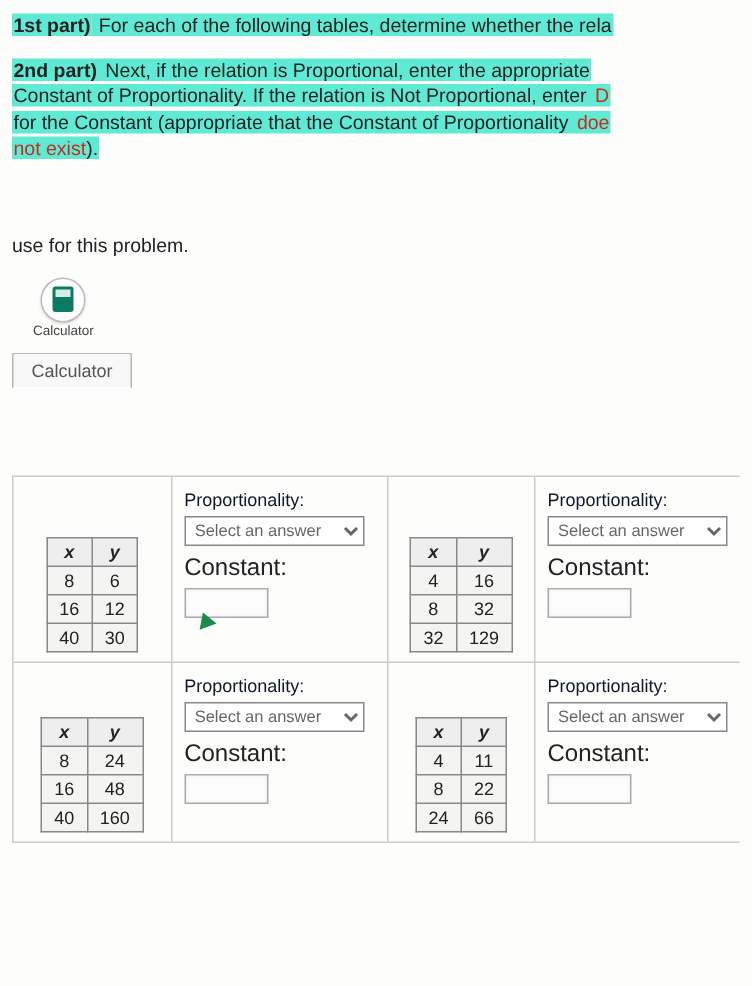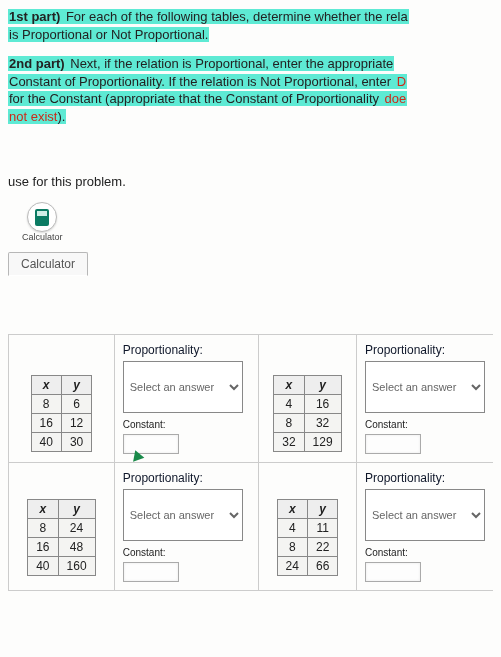--- a/index.html
+++ b/index.html
@@ -68,23 +68,23 @@
   .tbl { border-collapse: collapse; margin: 0 auto; font-size:12px; }
   .tbl th, .tbl td {
     border: 1px solid #888; padding: 2px 8px; text-align: center;
     background: #f4f4f2;
   }
   .tbl th { font-style: italic; font-weight: bold; background:#eee; }
 
   .label { font-size: 12px; color:#0f172a; margin-bottom: 4px; }
   select.answer {
     width: 120px; font-size: 11px; border:1px solid #888; background:#fff;
-    padding: 18px 2px; color:#666;
-  }
-  .const-label { font-size:10px; margin-top: 6px; }
+    padding: 2px 2px; color:#666;
+  }
+  .const-label { font-size:16px; margin-top: 6px; }
   input.const {
     width: 56px; height: 20px; border:1px solid #aaa; background:#fdfdfd;
     margin-top: 4px; box-shadow: inset 0 0 3px rgba(0,0,0,.08);
   }
 
   .cursor {
     position: relative;
   }
   .cursor::after{
     content:""; position:absolute; left: 8px; top: -4px;
@@ -95,21 +95,20 @@
     transform: rotate(-20deg);
   }
 </style>
 </head>
 <body>
 
 
 
 <p>
   <span class="hl"><b>1st part)</b></span><span class="hl"> For each of the following tables, determine whether the rela</span><br>
-  <span class="hl">is Proportional or Not Proportional.</span>
 </p>
 
 <p>
   <span class="hl"><b>2nd part)</b></span><span class="hl"> Next, if the relation is Proportional, enter the appropriate</span><br>
   <span class="hl">Constant of Proportionality.  If the relation is Not Proportional, enter </span><span class="hl red">D</span><br>
   <span class="hl">for the Constant (appropriate that the Constant of Proportionality </span><span class="hl red">doe</span><br>
   <span class="hl"><span class="red">not exist</span><span>).</span></span>
 </p>
 
 <div class="spacer"></div>

